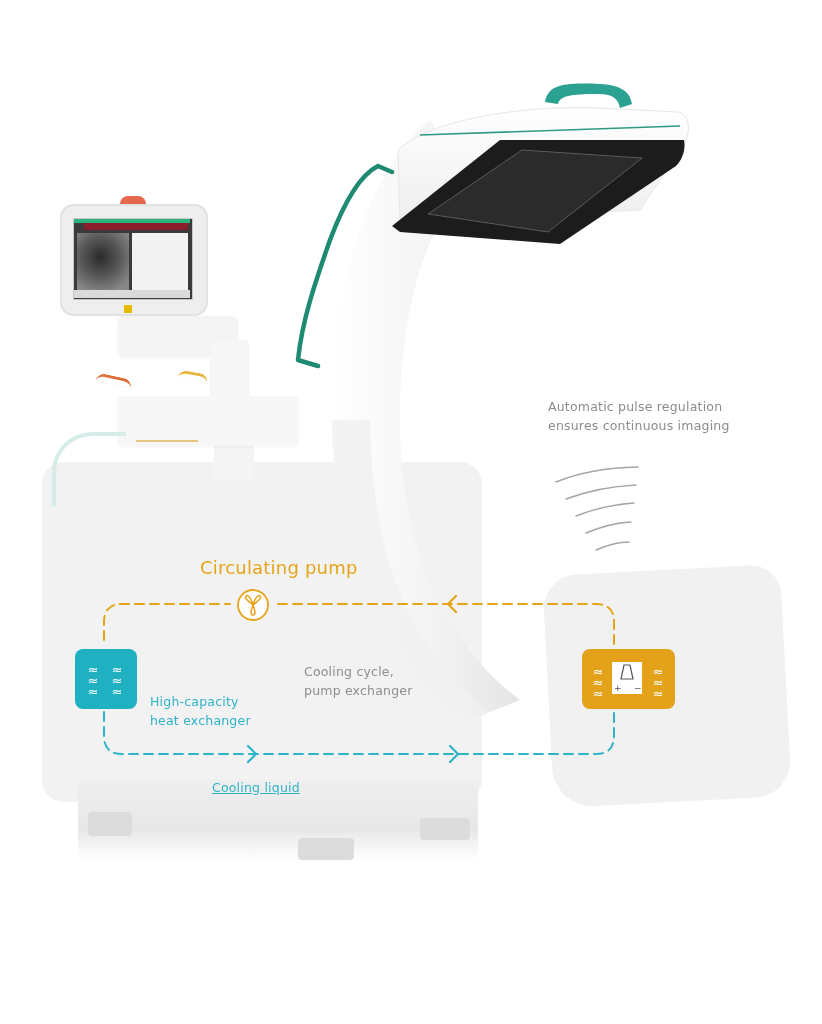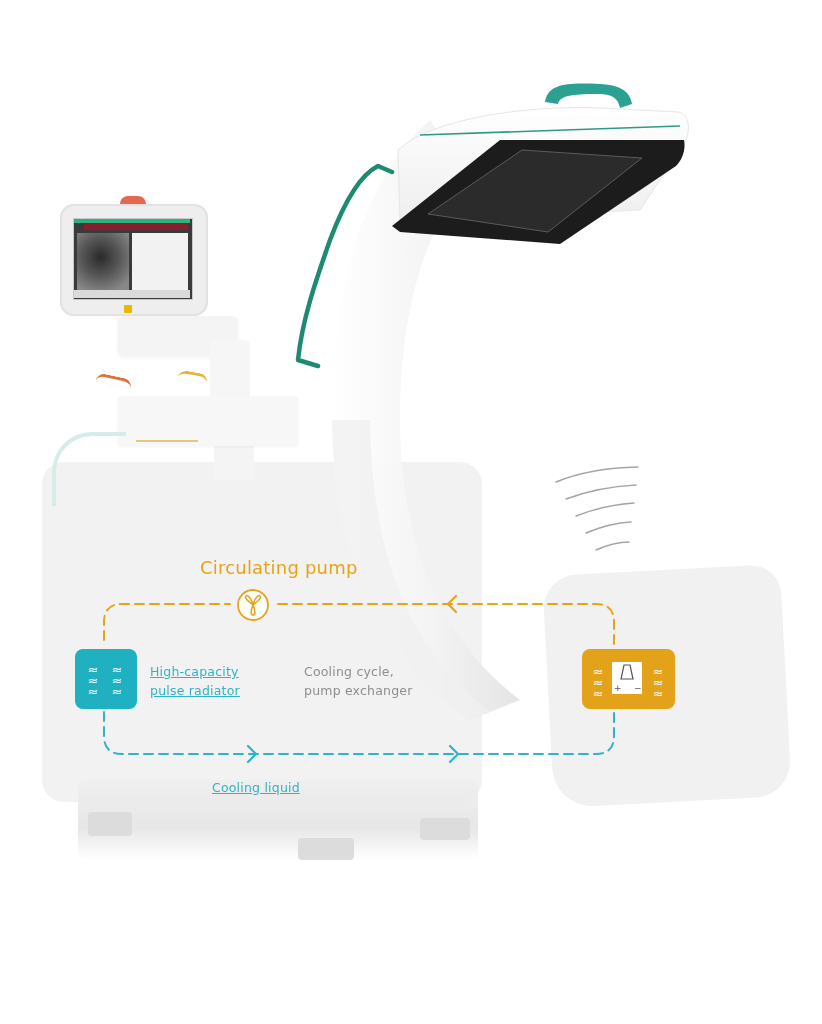--- a/index.html
+++ b/index.html
@@ -127,20 +127,24 @@
   <div class="abs screen-tabs"></div>
   <div class="abs rad-icon"></div>
   <div class="abs monitor-arm"></div>
   <div class="abs monitor-arm2"></div>
   <div class="abs control-block"></div>
   <div class="abs handle-orange"></div>
   <div class="abs handle-yellow"></div>
   <div class="abs ruler"></div>
   <div class="abs hose-left"></div>
 
+  <div class="abs caption" style="left:548px;top:397px;">
+    <div>Automatic pulse regulation</div>
+    <div>ensures continuous imaging</div>
+  </div>
   <svg class="abs" style="left:550px;top:460px;" width="100" height="100">
     <g fill="none" stroke="#a5a5a5" stroke-width="1.4" stroke-linecap="round">
       <path d="M 6 22 Q 40 8 88 7"></path>
       <path d="M 16 39 Q 48 27 86 25"></path>
       <path d="M 26 56 Q 54 45 84 43"></path>
       <path d="M 36 73 Q 60 63 81 62"></path>
       <path d="M 46 90 Q 64 82 79 82"></path>
       <path d="M 56 106 Q 68 101 77 101"></path>
     </g>
   </svg>
@@ -175,23 +179,23 @@
     <div>≈</div>
       <div>≈</div>
       <div>≈</div>
   </div>
   <div class="abs wave-glyph" style="left:108px;top:664px;width:18px;">
     <div>≈</div>
       <div>≈</div>
       <div>≈</div>
   </div>
 
-  <div class="abs lbl-teal" style="left:150px;top:662px;text-decoration:underline;">
+  <div class="abs lbl-teal" style="left:150px;top:692px;">
     <div>High-capacity</div>
-    <div>pulse radiator</div>
+    <div>heat exchanger</div>
   </div>
 
   <div class="abs lbl-gray" style="left:304px;top:662px;">
     <div>Cooling cycle,</div>
     <div>pump exchanger</div>
   </div>
 
   <div class="abs tile-generator"></div>
   <div class="abs wave-glyph" style="left:590px;top:666px;width:16px;">
     <div>≈</div>

